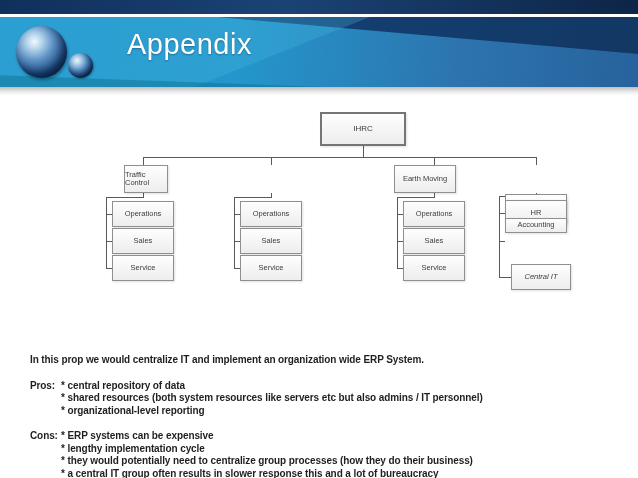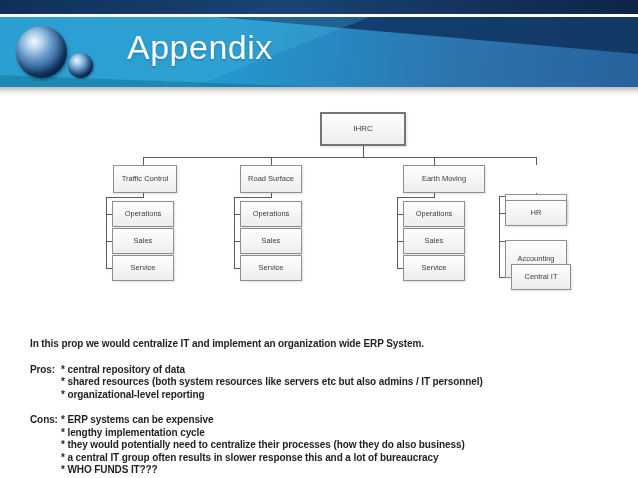--- a/index.html
+++ b/index.html
@@ -34,21 +34,21 @@
     position:absolute;left:0;top:0;width:100%;height:100%;
     clip-path:polygon(0 82%,55% 100%,0 100%);
     background:rgba(10,110,140,0.45);
   }
   .hdr-shadow{
     position:absolute;left:0;top:87px;width:638px;height:9px;
     background:linear-gradient(180deg,#bdbdbd 0%,#efefef 60%,#ffffff 100%);
   }
   .slide-title{
     position:absolute;left:127px;top:28px;margin:0;
-    font-size:34px;font-weight:400;color:#ffffff;letter-spacing:0.5px;
+    font-size:29px;font-weight:400;color:#ffffff;letter-spacing:0.5px;
     text-shadow:0 1px 2px rgba(0,30,60,0.35);
   }
   .sphere{position:absolute;border-radius:50%;}
   .sphere.big{
     left:16px;top:26px;width:51px;height:52px;
     background:radial-gradient(circle at 36% 30%,#f2f9fd 0%,#bcd9ee 14%,#5e93c6 38%,#1c4b82 68%,#081c3e 100%);
     box-shadow:inset -4px -5px 8px rgba(0,10,30,0.55),1px 2px 3px rgba(0,20,40,0.4);
   }
   .sphere.small{
     left:68px;top:53px;width:25px;height:25px;
@@ -68,21 +68,21 @@
     font-size:7.5px;color:#3c3c3c;line-height:1.1;
   }
   .obox.root{border:2px solid #757575;font-size:8px;}
 
   
   .notes{
     position:absolute;left:30px;top:338px;width:580px;
     font-size:10px;font-weight:bold;color:#1f1f1f;line-height:12.5px;
     letter-spacing:-0.1px;
   }
-  .notes p{margin:0 0 13px 0;}
+  .notes p{margin:16px 0 13px 0;}
   .note-row{display:flex;margin-bottom:13px;}
   .note-row:last-child{margin-bottom:0;}
   .note-label{width:31px;flex:0 0 31px;}
   .note-items{flex:1;}
 </style>
 </head>
 <body>
 
 <div class="slide">
 
@@ -103,59 +103,58 @@
     <svg width="638" height="250" fill="none" stroke="#5a5a5a" stroke-width="1" shape-rendering="crispEdges">
       <path d="M363,51 V62 M143,62 H536 M143,62 V70 M271,62 V70 M434,62 V70 M536,62 V70"></path>
       <path d="M143,98 V102 H106 V173 M106,119 H112 M106,146 H112 M106,173 H112"></path>
       <path d="M271,98 V102 H234 V173 M234,119 H240 M234,146 H240 M234,173 H240"></path>
       <path d="M434,98 V102 H397 V173 M397,119 H403 M397,146 H403 M397,173 H403"></path>
       <path d="M536,98 V101 H499 V182 M499,118 H505 M499,146 H505 M499,182 H511"></path>
     </svg>
 
     <div class="obox root" style="left:320px;top:17px;width:86px;height:34px;">IHRC</div>
 
-    <div class="obox" style="left:113px;top:70px;width:64px;height:28px;">Traffic Control</div>
-    <div class="obox" style="left:240px;top:70px;width:62px;height:28px;">Road Surface</div>
-    <div class="obox" style="left:403px;top:70px;width:82px;height:28px;">Earth Moving</div>
+    <div class="obox" style="left:124px;top:70px;width:44px;height:28px;">Traffic Control</div>
+    <div class="obox" style="left:394px;top:70px;width:62px;height:28px;">Earth Moving</div>
     <div class="obox" style="left:505px;top:70px;width:62px;height:28px;margin-top:29px;">Support</div>
 
     <div class="obox" style="left:112px;top:106px;width:62px;height:26px;">Operations</div>
     <div class="obox" style="left:112px;top:133px;width:62px;height:26px;">Sales</div>
     <div class="obox" style="left:112px;top:160px;width:62px;height:26px;">Service</div>
 
     <div class="obox" style="left:240px;top:106px;width:62px;height:26px;">Operations</div>
     <div class="obox" style="left:240px;top:133px;width:62px;height:26px;">Sales</div>
     <div class="obox" style="left:240px;top:160px;width:62px;height:26px;">Service</div>
 
     <div class="obox" style="left:403px;top:106px;width:62px;height:26px;">Operations</div>
     <div class="obox" style="left:403px;top:133px;width:62px;height:26px;">Sales</div>
     <div class="obox" style="left:403px;top:160px;width:62px;height:26px;">Service</div>
 
     <div class="obox" style="left:505px;top:105px;width:62px;height:26px;">HR</div>
-    <div class="obox" style="left:505px;top:145px;width:62px;height:38px;">Accounting</div>
-    <div class="obox" style="left:511px;top:169px;width:60px;height:26px;">Central IT</div>
+    <div class="obox" style="left:505px;top:123px;width:62px;height:15px;">Accounting</div>
+    <div class="obox" style="left:511px;top:169px;width:60px;height:26px;font-style:italic;">Central IT</div>
   </div>
 
   <div class="notes">
     <p>In this prop we would centralize IT and implement an organization wide ERP System.</p>
 
     <div class="note-row">
       <span class="note-label">Pros:</span>
       <div class="note-items">
         <div>* central repository of data</div>
         <div>* shared resources (both system resources like servers etc but also admins / IT personnel)</div>
         <div>* organizational-level reporting</div>
       </div>
     </div>
 
     <div class="note-row">
       <span class="note-label">Cons:</span>
       <div class="note-items">
         <div>* ERP systems can be expensive</div>
         <div>* lengthy implementation cycle</div>
-        <div>* they would potentially need to centralize their processes (how they do also business)</div>
+        <div>* they would potentially need to centralize group processes (how they do their business)</div>
         <div>* a central IT group often results in slower response this and a lot of bureaucracy</div>
         <div>* WHO FUNDS IT???</div>
       </div>
     </div>
   </div>
 
 </div>
 
 </body></html>

